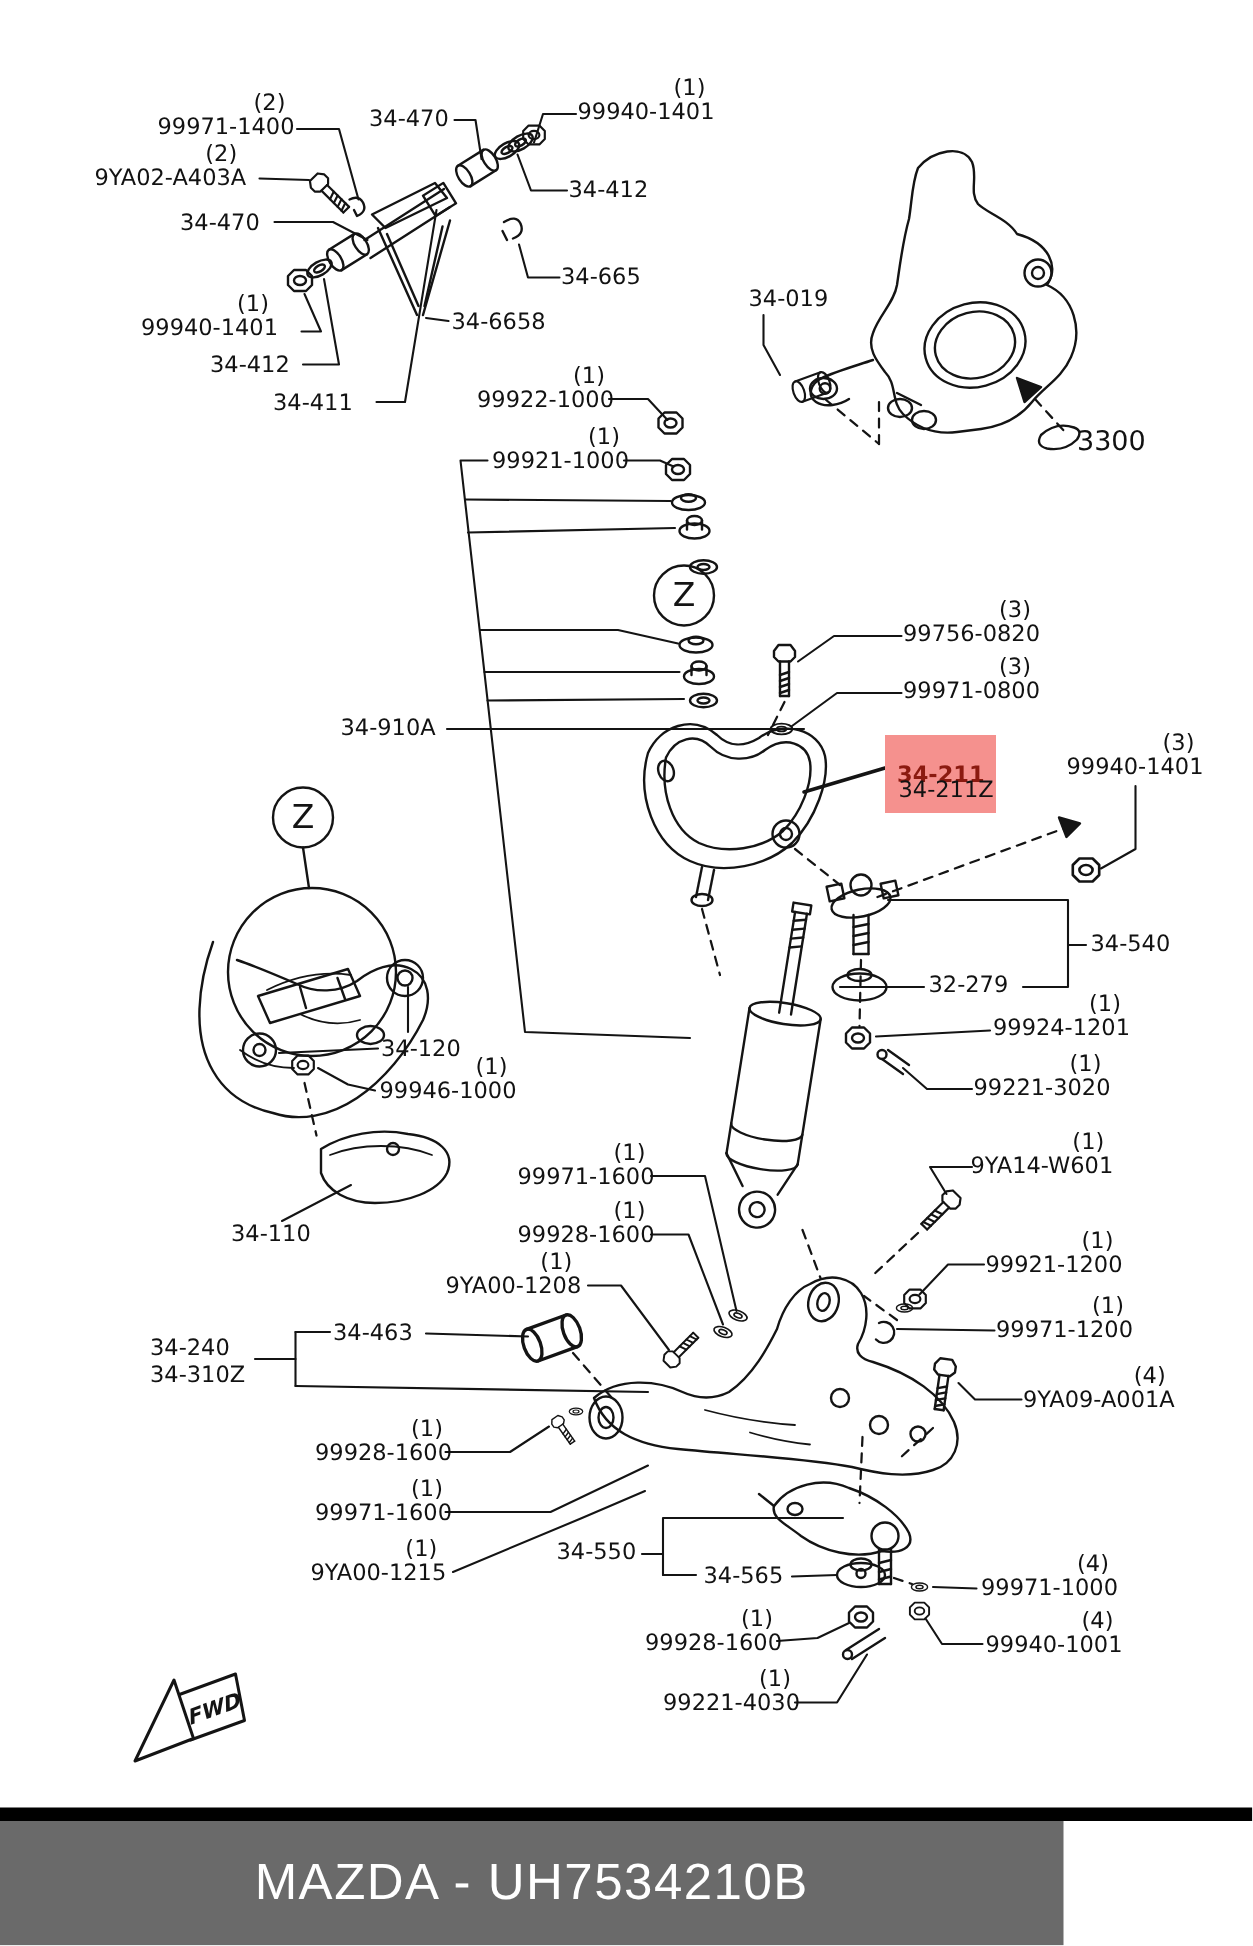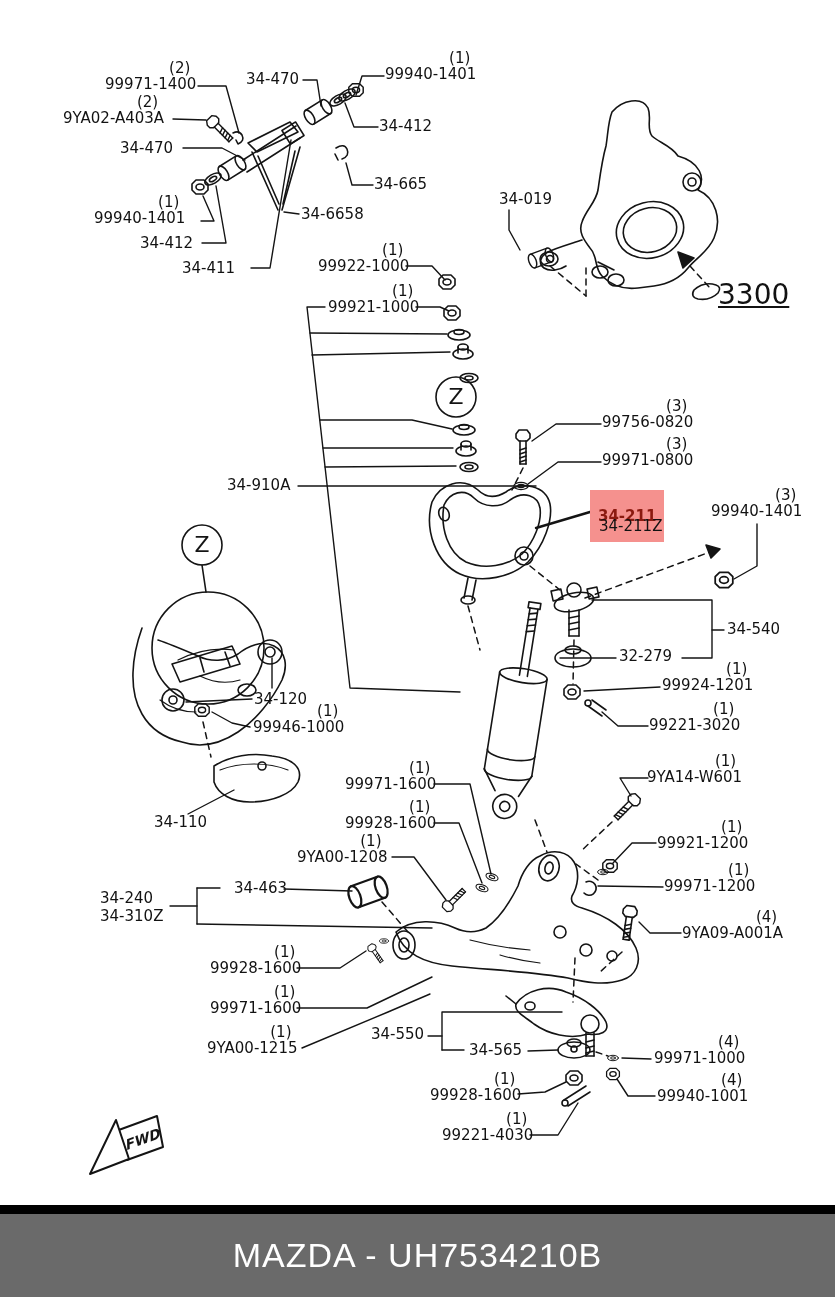--- a/index.html
+++ b/index.html
@@ -1,24 +1,24 @@
 <!DOCTYPE html>
 <html><head>
 <meta charset="utf-8">
 <style>
   html,body{margin:0;padding:0;background:#fff;}
   .stage{position:relative;width:835px;height:1297px;background:#ffffff;overflow:hidden;
          font-family:"DejaVu Sans",sans-serif;color:#111;}
   svg{position:absolute;left:0;top:0;}
   .lbl{position:absolute;font-size:15px;line-height:16px;white-space:nowrap;color:#121212;}
   .lbl .qty{display:block;text-align:right;padding-right:6px;}
-  .lbl.big{font-size:28px;line-height:26px;text-decoration:underline;}
+  .lbl.big{font-size:18px;line-height:26px;}
   .lbl.hl{padding:18px 8px;font-weight:bold;}
   .footer-black{position:absolute;left:0;top:1205px;width:835px;height:9px;background:#000;}
-  .footer{position:absolute;left:0;top:1214px;width:835px;height:83px;
+  .footer{position:absolute;left:0;top:1214px;width:709px;height:83px;
           display:flex;align-items:center;justify-content:center;gap:60px;
           font-family:"Liberation Sans",sans-serif;font-size:34px;letter-spacing:1px;}
 </style>
 </head>
 <body>
 
 <div class="stage">
 
 <svg width="835" height="1205" viewBox="0 0 835 1205">
   <defs>
@@ -358,21 +358,21 @@
 <div class="lbl" style="left:727px;top:621px"><span>34-540</span></div>
 <div class="lbl" style="left:619px;top:648px"><span>32-279</span></div>
 <div class="lbl" style="left:662px;top:661px"><span class="qty">(1)</span><span>99924-1201</span></div>
 <div class="lbl" style="left:649px;top:701px"><span class="qty">(1)</span><span>99221-3020</span></div>
 <div class="lbl" style="left:254px;top:691px"><span>34-120</span></div>
 <div class="lbl" style="left:253px;top:703px"><span class="qty">(1)</span><span>99946-1000</span></div>
 <div class="lbl" style="left:154px;top:814px"><span>34-110</span></div>
 <div class="lbl" style="left:345px;top:760px"><span class="qty">(1)</span><span>99971-1600</span></div>
 <div class="lbl" style="left:345px;top:799px"><span class="qty">(1)</span><span>99928-1600</span></div>
 <div class="lbl" style="left:297px;top:833px"><span class="qty">(1)</span><span>9YA00-1208</span></div>
-<div class="lbl" style="left:234px;top:880px"><span>34-463</span></div>
+<div class="lbl" style="left:222px;top:880px"><span>34-463</span></div>
 <div class="lbl" style="left:100px;top:890px"><span>34-240</span></div>
 <div class="lbl" style="left:100px;top:908px"><span>34-310Z</span></div>
 <div class="lbl" style="left:210px;top:944px"><span class="qty">(1)</span><span>99928-1600</span></div>
 <div class="lbl" style="left:210px;top:984px"><span class="qty">(1)</span><span>99971-1600</span></div>
 <div class="lbl" style="left:207px;top:1024px"><span class="qty">(1)</span><span>9YA00-1215</span></div>
 <div class="lbl" style="left:371px;top:1026px"><span>34-550</span></div>
 <div class="lbl" style="left:469px;top:1042px"><span>34-565</span></div>
 <div class="lbl" style="left:430px;top:1071px"><span class="qty">(1)</span><span>99928-1600</span></div>
 <div class="lbl" style="left:442px;top:1111px"><span class="qty">(1)</span><span>99221-4030</span></div>
 <div class="lbl" style="left:647px;top:753px"><span class="qty">(1)</span><span>9YA14-W601</span></div>

